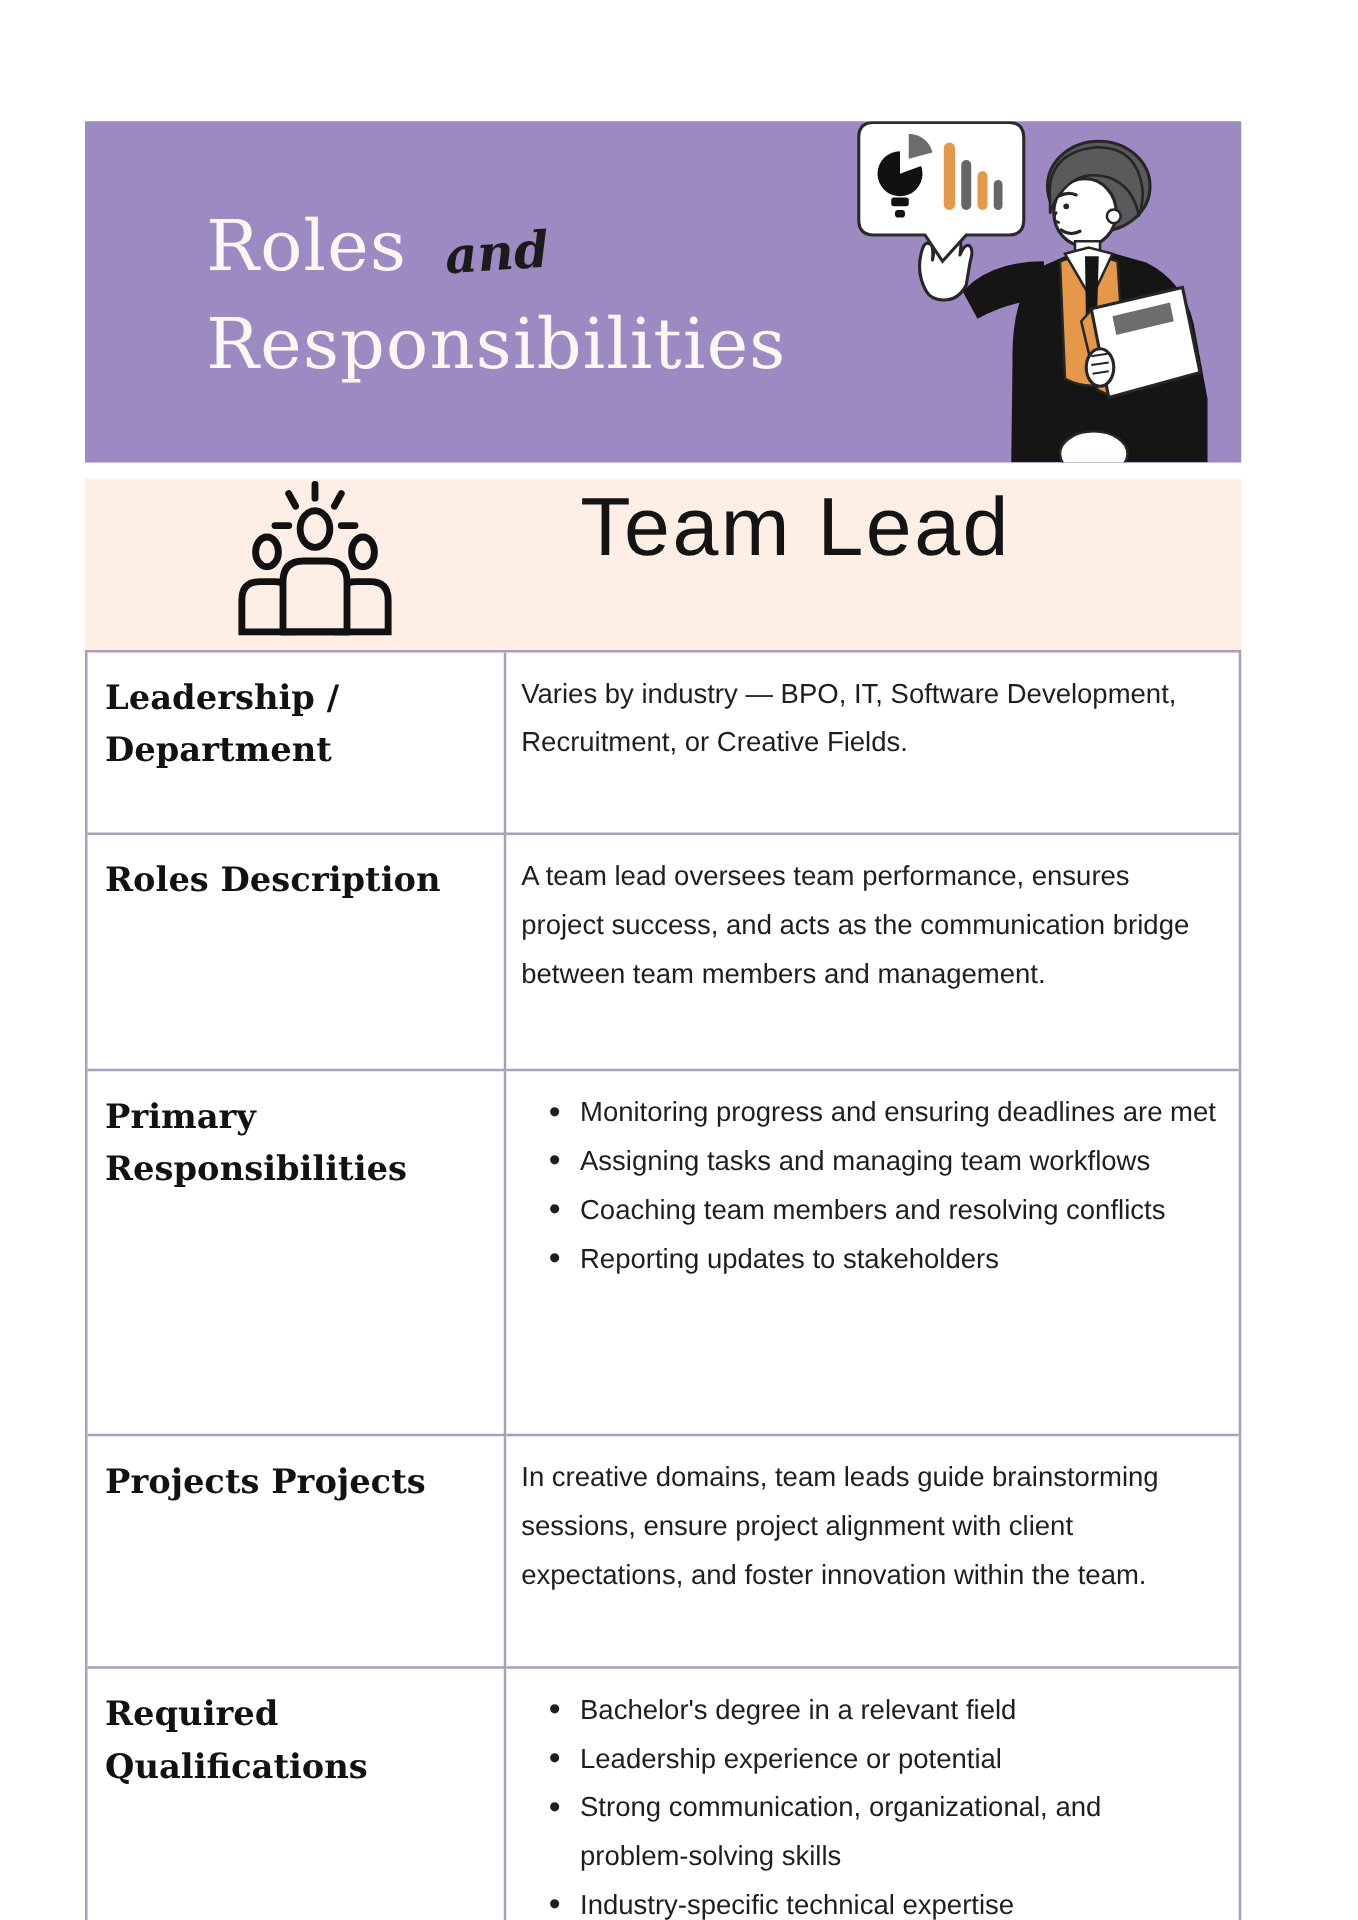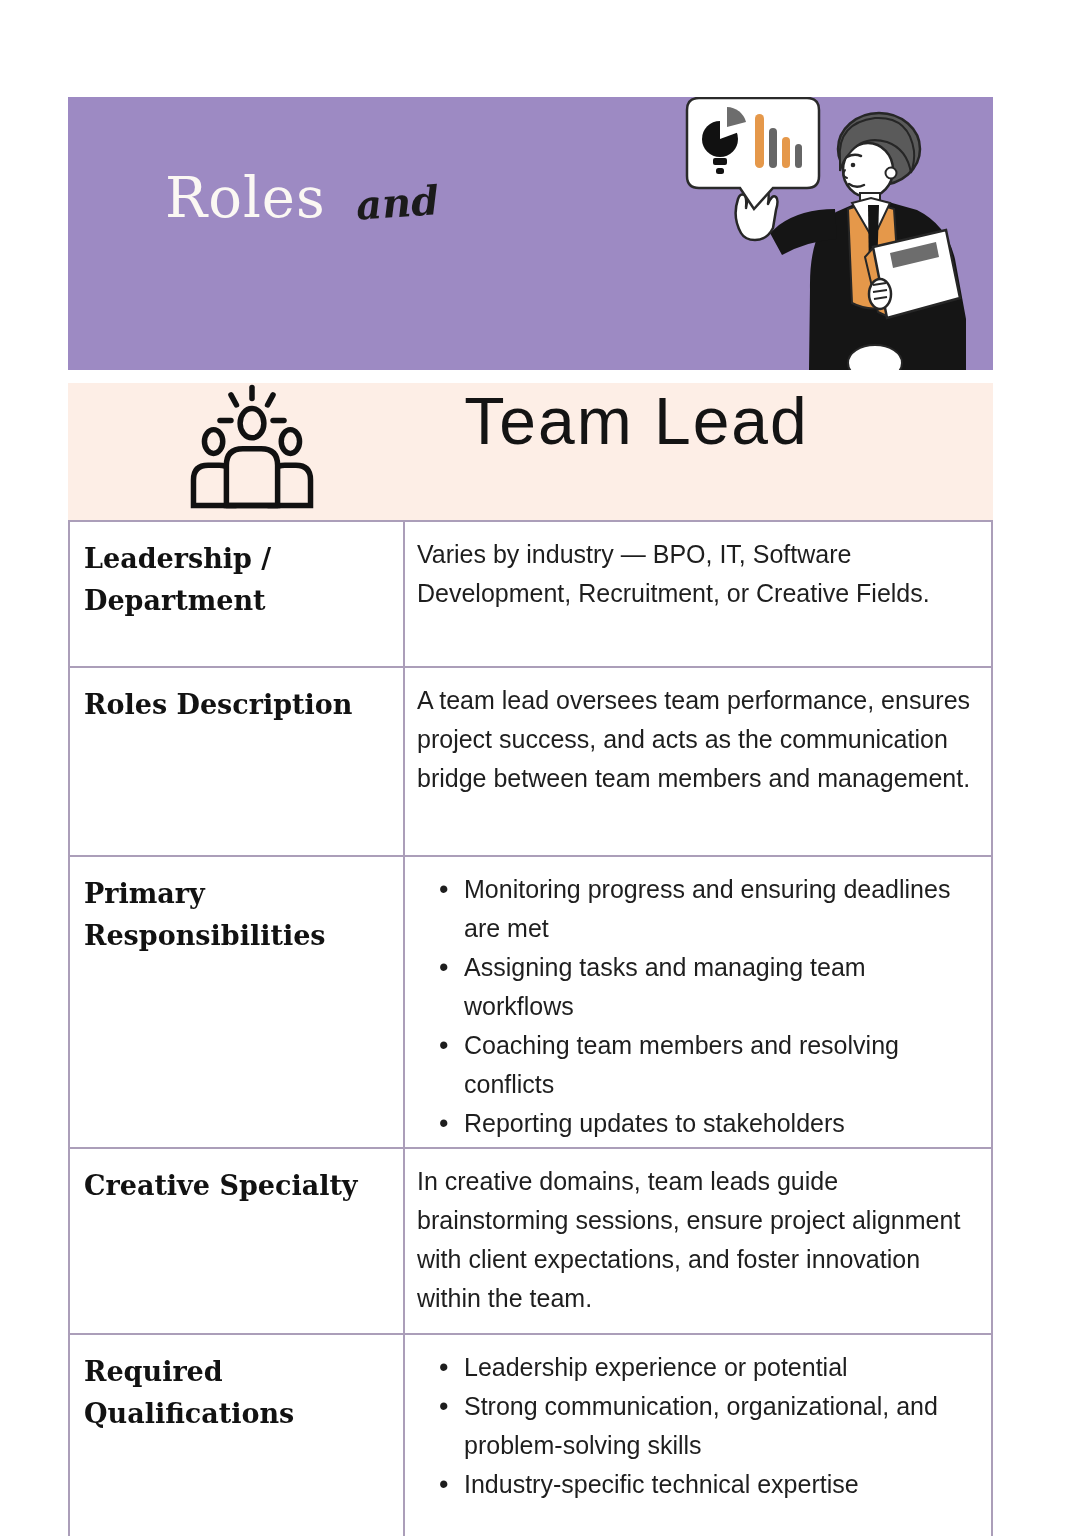--- a/index.html
+++ b/index.html
@@ -75,38 +75,39 @@
   .cell-label{
     border-right:2px solid var(--table-border);
     padding:16px 16px 0 14px;
     font-family:"DejaVu Serif",serif;
     font-weight:700;
     font-size:27px;line-height:42px;
     color:#121212;
   }
   .cell-value{
     padding:13px 18px 0 12px;
-    font-size:25px;line-height:39px;
+    font-size:22px;line-height:39px;
     color:#1e1e1e;
   }
   .cell-value ul{list-style:none;margin:0;padding:0;}
   .cell-value li{position:relative;padding-left:47px;}
   .cell-value li::before{
     content:"•";
     position:absolute;left:22px;top:0;
     font-size:27px;
   }
   svg{display:block;}
 </style>
 </head>
 <body>
 
 <header class="banner">
   <div class="banner-title">
     <span>Roles</span><span class="script-and">and</span><br>
+    <span>Responsibilities</span>
   </div>
 
   <svg class="illustration" viewBox="0 0 310 273">
 
     <g>
       <ellipse cx="196" cy="52" rx="41" ry="36" fill="#5a5a5a" stroke="#262626" stroke-width="2.5"></ellipse>
 
       <ellipse cx="185" cy="73" rx="25" ry="27" fill="#ffffff" stroke="#262626" stroke-width="2.5"></ellipse>
 
       <path d="M157,62 Q154,26 192,21 Q226,19 231,54 Q232,64 228,76 Q224,52 204,45 Q180,38 166,57 Q160,63 157,74 Z" fill="#5a5a5a" stroke="#262626" stroke-width="2"></path>
@@ -203,27 +204,28 @@
   <div class="cell cell-label">Primary Responsibilities</div>
   <div class="cell cell-value">
     <ul>
         <li>Monitoring progress and ensuring deadlines are met</li>
         <li>Assigning tasks and managing team workflows</li>
         <li>Coaching team members and resolving conflicts</li>
         <li>Reporting updates to stakeholders</li>
       </ul>
   </div>
 
-  <div class="cell cell-label">Creative Specialty</div>
+  <div class="cell cell-label">Projects Projects</div>
   <div class="cell cell-value">
     <p>In creative domains, team leads guide brainstorming sessions, ensure project alignment with client expectations, and foster innovation within the team.</p>
   </div>
 
   <div class="cell cell-label row-last" style="border-bottom:none;">Required Qualifications</div>
   <div class="cell cell-value row-last" style="border-bottom:none;">
     <ul>
+        <li>Bachelor's degree in a relevant field</li>
         <li>Leadership experience or potential</li>
         <li>Strong communication, organizational, and problem-solving skills</li>
         <li>Industry-specific technical expertise</li>
       </ul>
   </div>
 
 </div>
 
 </body></html>

